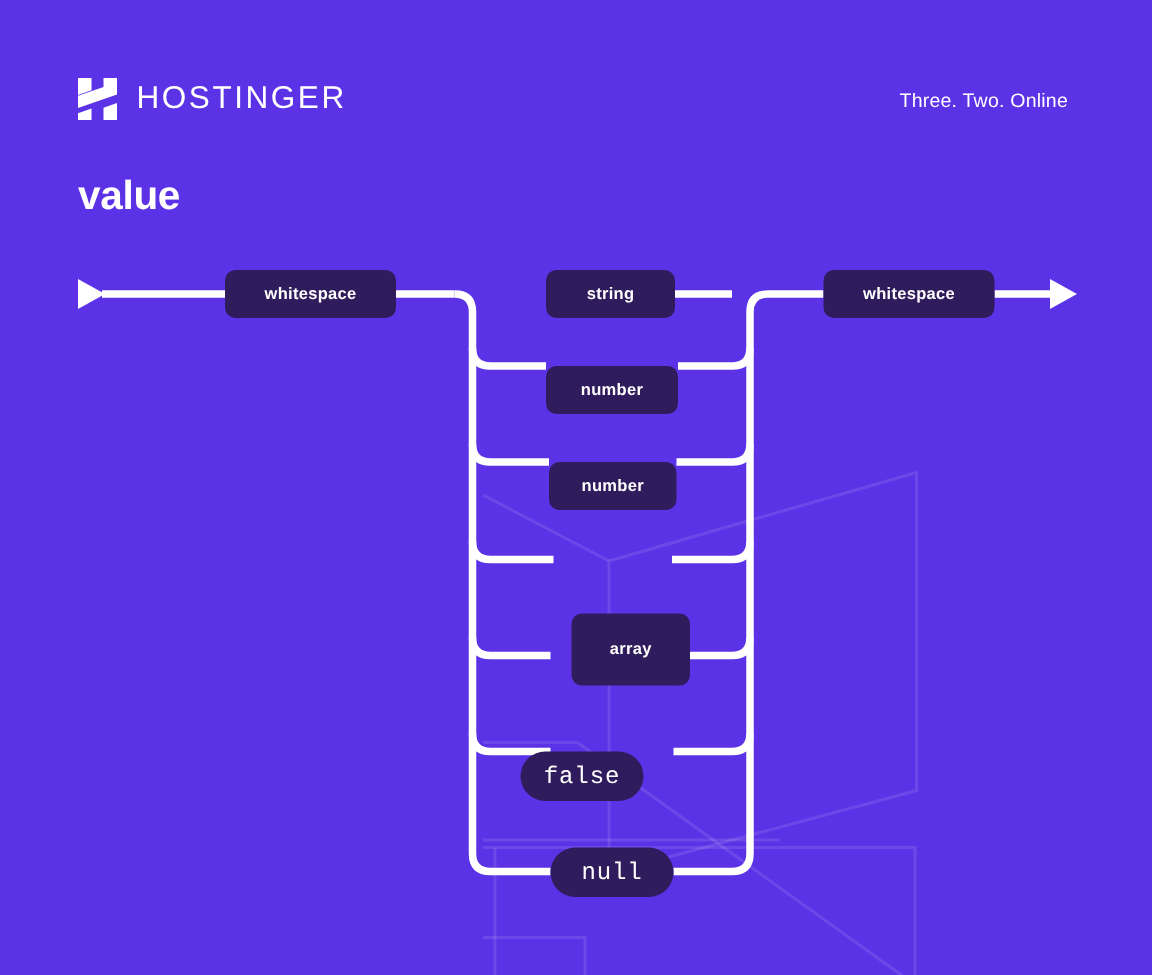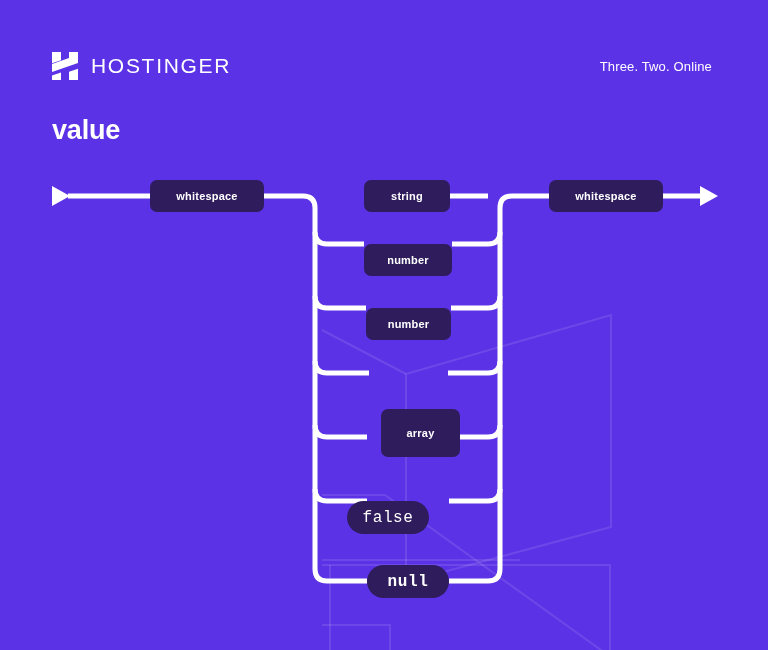--- a/index.html
+++ b/index.html
@@ -164,17 +164,17 @@
 
   <div class="node-box node-nonterminal" style="left:364px; top:244px; width:88px; height:32px;">number</div>
 
   <div class="node-box node-nonterminal" style="left:366px; top:308px; width:85px; height:32px;">number</div>
 
   <div class="node-box node-nonterminal" style="left:381px; top:373px; width:79px; height:48px;margin-top:36px;">array</div>
 
 
   <div class="node-box node-terminal" style="left:347px; top:501px; width:82px; height:33px;">false</div>
 
-  <div class="node-box node-terminal" style="left:367px; top:565px; width:82px; height:33px;font-weight:bold;">null</div>
+  <div class="node-box node-terminal" style="left:367px; top:565px; width:82px; height:33px;">null</div>
 
   <div class="node-box node-nonterminal" style="left:549px; top:180px; width:114px; height:32px;">whitespace</div>
 
 </div>
 
 </body></html>

